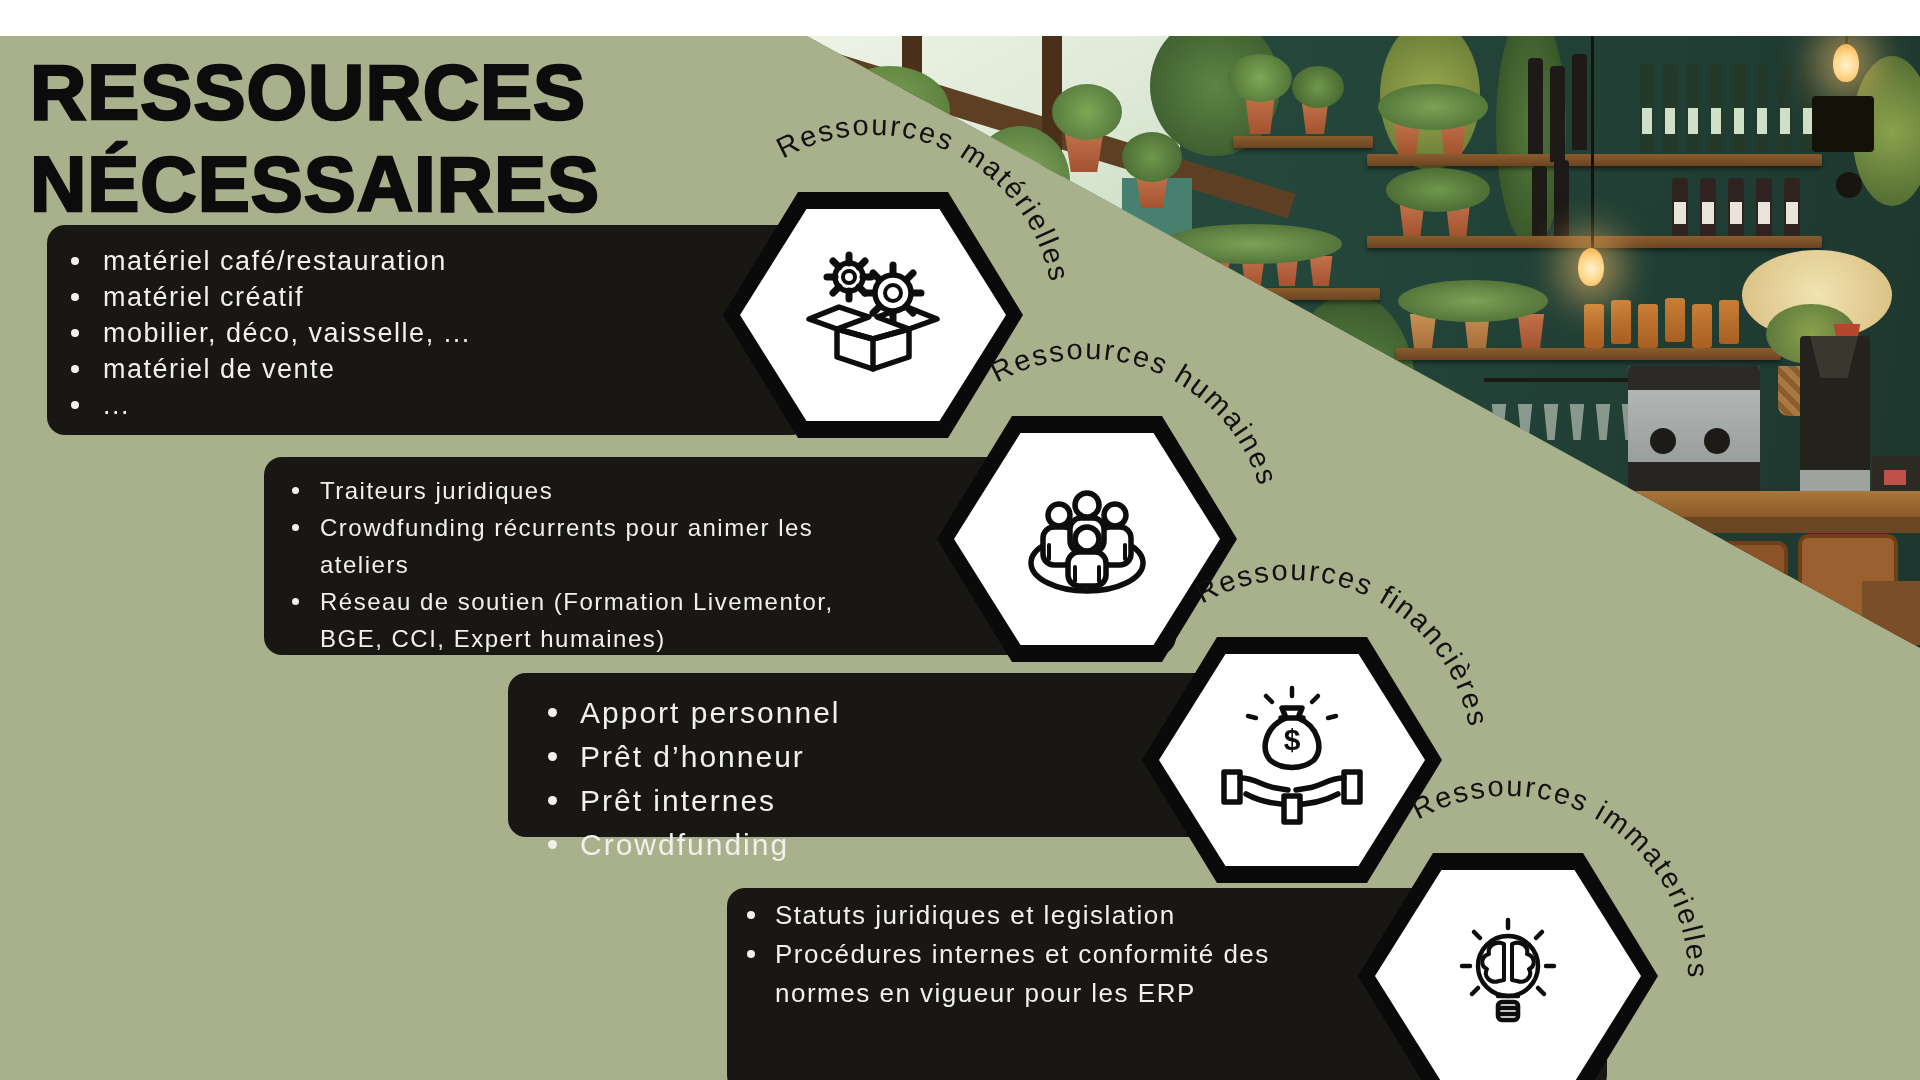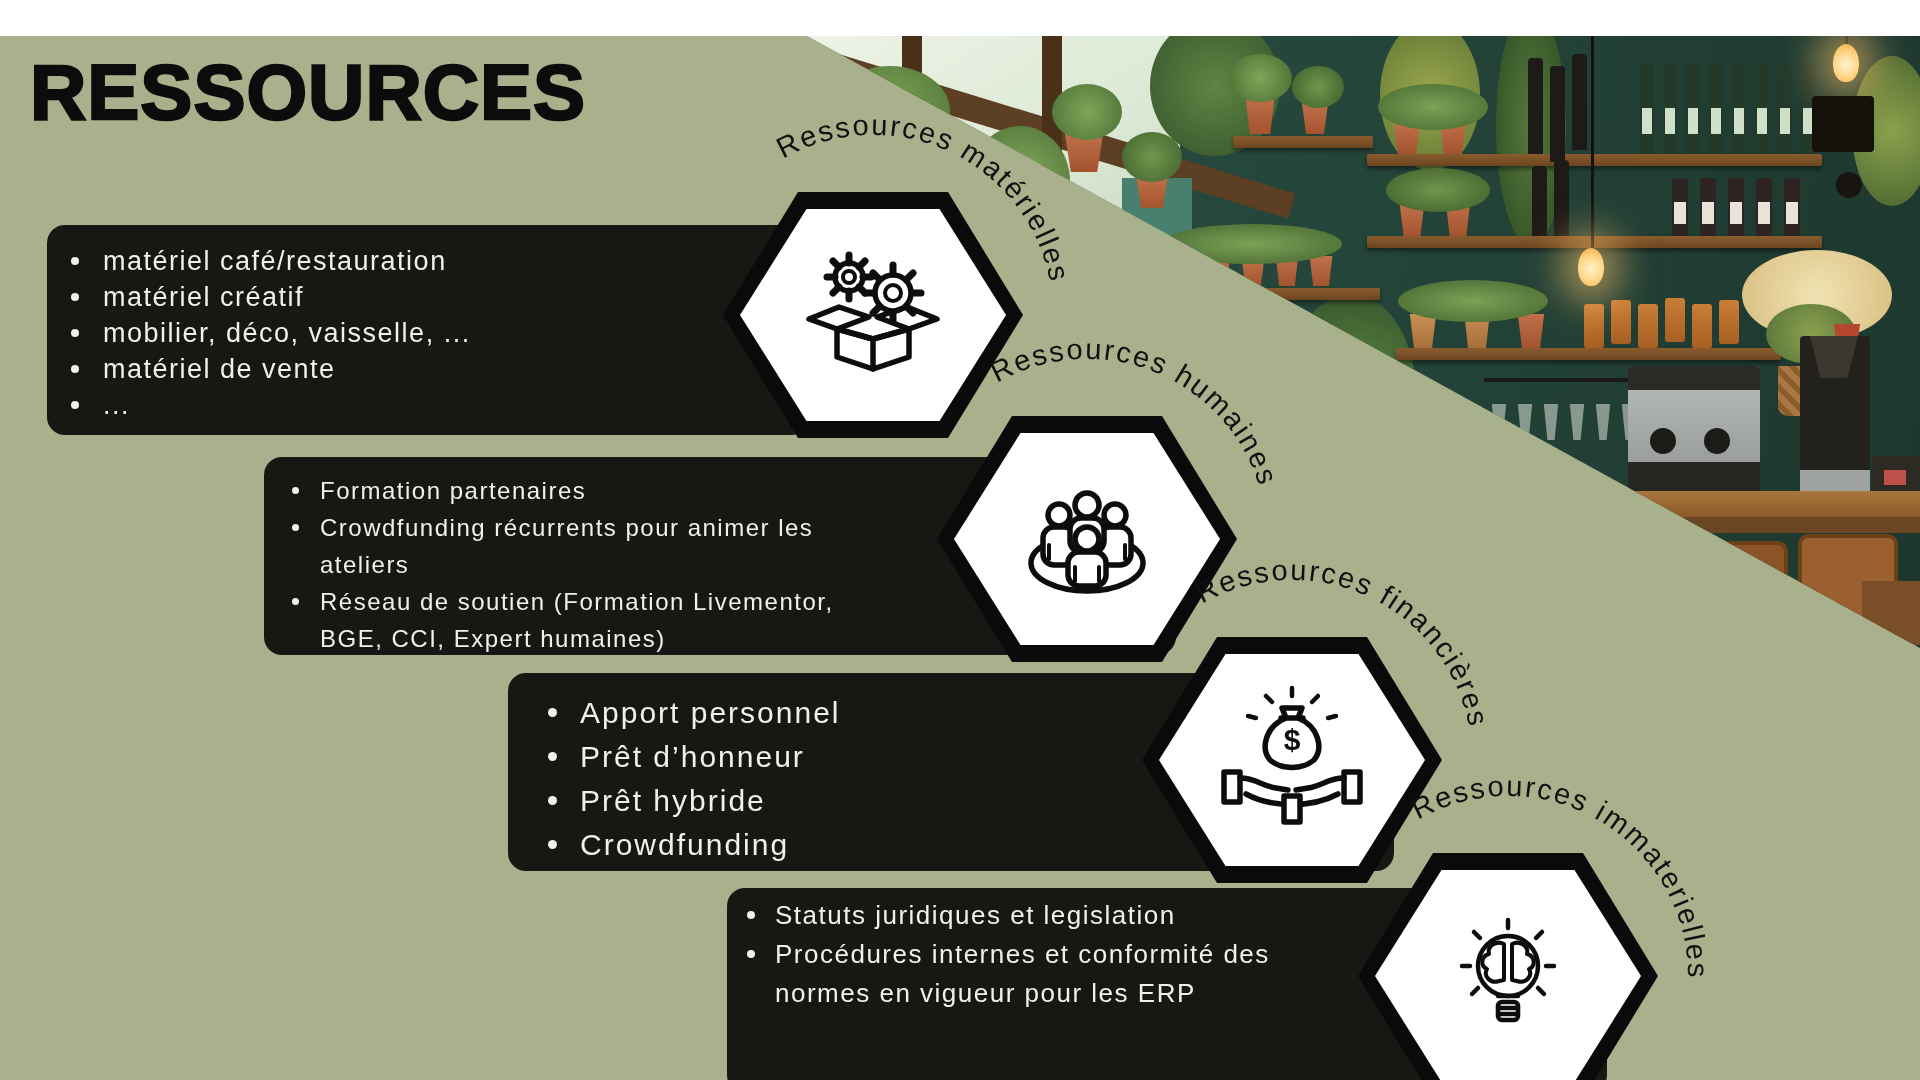--- a/index.html
+++ b/index.html
@@ -58,21 +58,21 @@
   .bbox{position:absolute;background:var(--box-bg,#181714);border-radius:18px;color:var(--box-text,#f1f0ec);}
   .bbox ul{list-style:none;margin:0;}
   .bbox li{position:relative;}
   .bbox li::before{content:"";position:absolute;left:0;border-radius:50%;background:var(--box-text,#f1f0ec);}
   .box1{left:47px;top:189px;width:762px;height:210px;}
   .box1 ul{padding:18px 0 0 24px;font-size:27px;line-height:36px;letter-spacing:1.5px;}
   .box1 li{padding-left:32px;}.box1 li::before{width:8px;height:8px;top:14px;}
   .box2{left:264px;top:421px;width:912px;height:198px;}
   .box2 ul{padding:15px 0 0 28px;font-size:24px;line-height:37px;letter-spacing:1.5px;max-width:600px;}
   .box2 li{padding-left:28px;}.box2 li::before{width:7px;height:7px;top:15px;}
-  .box3{left:508px;top:637px;width:886px;height:198px;}
+  .box3{left:508px;top:637px;width:886px;height:164px;}
   .box3 ul{padding:18px 0 0 40px;font-size:30px;line-height:44px;letter-spacing:2px;}
   .box3 li{padding-left:32px;}.box3 li::before{width:9px;height:9px;top:17px;}
   .box4{left:727px;top:852px;width:880px;height:205px;}
   .box4 ul{padding:8px 0 0 20px;font-size:26px;line-height:39px;letter-spacing:1.5px;max-width:565px;}
   .box4 li{padding-left:28px;}.box4 li::before{width:8px;height:8px;top:15px;}
 
   
   .hex{position:absolute;width:300px;height:246px;background:var(--hex-border,#0a0a0a);
        clip-path:polygon(25% 0,75% 0,100% 50%,75% 100%,25% 100%,0 50%);}
   .hex .inner{position:absolute;inset:17px;background:var(--hex-fill,#ffffff);
@@ -239,43 +239,44 @@
       </div>
     <div class="counter"></div>
     <div class="counter2"></div>
     <div class="chairback" style="left:1700px;top:505px;width:80px;height:100px;"></div>
     <div class="chairback" style="left:1798px;top:498px;width:92px;height:110px;background:#9a6030;"></div>
     <div style="left:1862px;top:545px;width:58px;height:64px;background:#7a4f28;"></div>
   </div>
 
   <div class="title">
     <div>RESSOURCES</div>
+    <div>NÉCESSAIRES</div>
   </div>
 
   <div class="bbox box1">
     <ul>
       <li>matériel café/restauration</li>
       <li>matériel créatif</li>
       <li>mobilier, déco, vaisselle, ...</li>
       <li>matériel de vente</li>
       <li>...</li>
     </ul>
   </div>
   <div class="bbox box2">
     <ul>
-      <li>Formation partenaires</li>
+      <li>Traiteurs juridiques</li>
       <li>Crowdfunding récurrents pour animer les ateliers</li>
       <li>Réseau de soutien (Formation Livementor, BGE, CCI, Expert humaines)</li>
     </ul>
   </div>
   <div class="bbox box3">
     <ul>
       <li>Apport personnel</li>
       <li>Prêt d’honneur</li>
-      <li>Prêt hybride</li>
+      <li>Prêt internes</li>
       <li>Crowdfunding</li>
     </ul>
   </div>
   <div class="bbox box4">
     <ul>
       <li>Statuts juridiques et legislation</li>
       <li>Procédures internes et conformité des normes en vigueur pour les ERP</li>
     </ul>
   </div>
 

